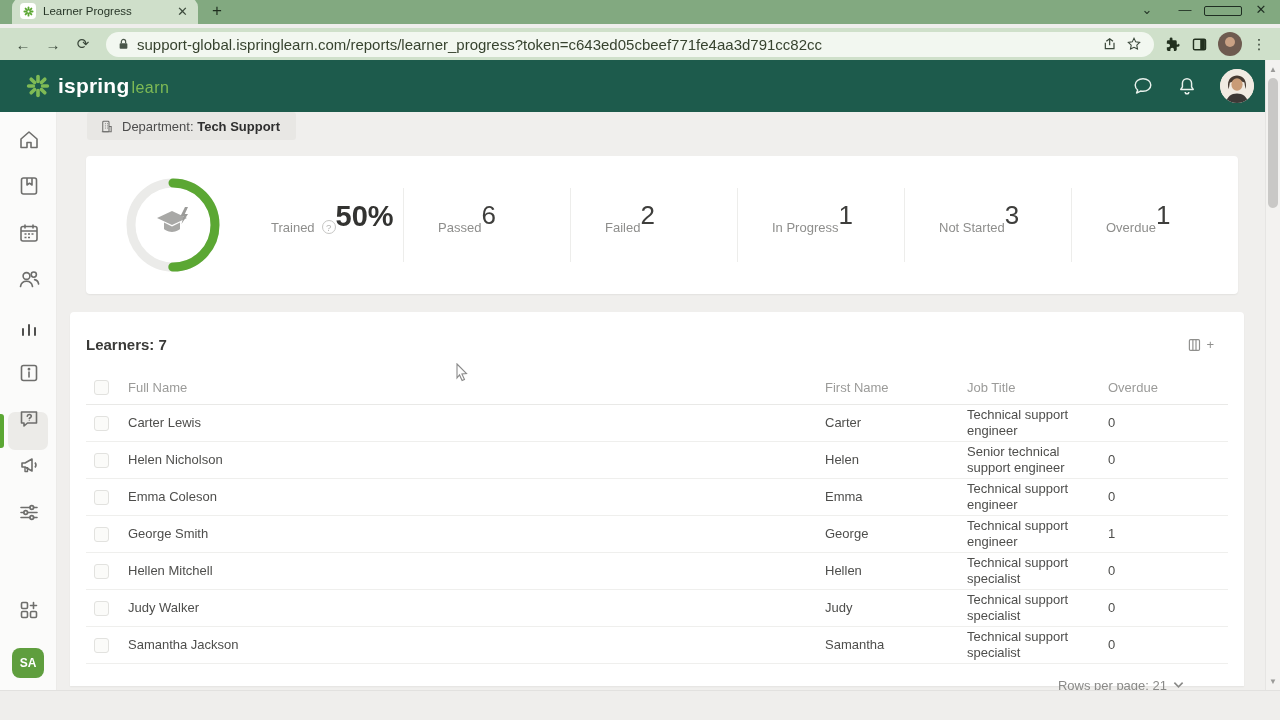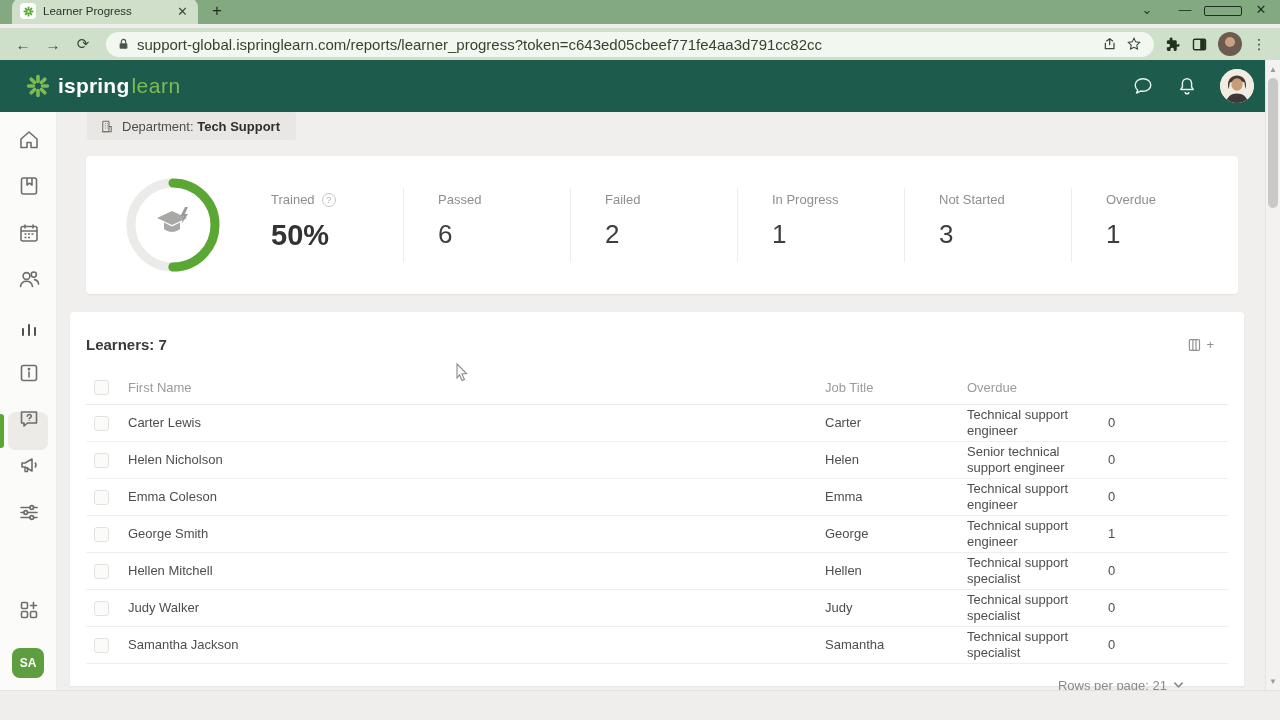--- a/index.html
+++ b/index.html
@@ -25,21 +25,21 @@
   .toolbar svg, .urlbar svg { flex:none; }
   .tb-right { display:flex; align-items:center; gap:10px; padding-right:4px; }
   .tb-avatar { width:24px; height:24px; border-radius:50%; background:#6e5b50; position:relative; overflow:hidden; }
   .tb-avatar::after { content:""; position:absolute; left:7px; top:5px; width:10px; height:10px; border-radius:50%; background:#c9a184; }
   .kebab { color:#2f3b2f; font-size:14px; letter-spacing:0; }
 
   
   .appheader { position:absolute; top:60px; left:0; width:1280px; height:52px; background:#1d5b4c; display:flex; align-items:center; padding:0 26px; }
   .brand { display:flex; align-items:center; gap:8px; }
   .brand-primary { color:#ffffff; font-size:21px; font-weight:700; letter-spacing:.2px; }
-  .brand-secondary { color:#7fbb55; font-size:21px; font-weight:400; letter-spacing:.5px; margin-left:2px; }
+  .brand-secondary { color:#7fbb55; font-size:16px; font-weight:400; letter-spacing:.5px; margin-left:2px; }
   .hdr-right { margin-left:auto; display:flex; align-items:center; gap:22px; }
   .hdr-ico { width:22px; height:22px; color:#e9f1ec; }
   .hdr-avatar { width:34px; height:34px; border-radius:50%; overflow:hidden; background:#efe9e0; }
 
   
   .page { position:absolute; top:112px; left:0; width:1280px; height:578px; background:#f0efed; }
   .letterbox { position:absolute; top:690px; left:0; width:1280px; height:30px; background:#efeeec; border-top:1px solid #e2e1df; }
 
   .sidebar { position:absolute; left:0; top:0; width:57px; height:578px; background:#fbfbfa; border-right:1px solid #ecebe9; }
   .side-item { position:absolute; left:17px; width:24px; height:24px; color:#6e6e6c; }
@@ -52,21 +52,21 @@
   
   .filterbar { position:absolute; top:0; left:0; right:0; height:28px; display:flex; align-items:center; padding-left:30px; gap:8px; }
   .chip { height:28px; background:#e8e7e4; border-radius:3px; display:flex; align-items:center; padding:0 16px 0 12px; gap:8px; font-size:13px; color:#4c4c4c; }
   .chip b { color:#2f2f2f; }
   .chip svg { color:#6f6f6d; }
 
   
   .stats-card { position:absolute; left:29px; top:44px; width:1152px; height:138px; background:#ffffff; border-radius:4px; box-shadow:0 1px 2px rgba(0,0,0,.06); display:flex; align-items:center; }
   .donut-wrap { width:96px; height:96px; margin-left:39px; flex:none; }
   .stats-row { display:flex; flex:1; margin-left:24px; height:74px; align-items:stretch; }
-  .stat { flex:1; border-left:1px solid #ededeb; padding-left:34px; display:flex; flex-direction:column; justify-content:flex-start; }
+  .stat { flex:1; border-left:1px solid #ededeb; padding-left:34px; display:flex; justify-content:flex-start; }
   .stat.first { border-left:none; padding-left:26px; }
   .stat-label { font-size:13px; color:#8e8e8c; display:flex; align-items:center; gap:7px; margin-top:4px; }
   .stat-value { font-size:26px; color:#3e3e3c; margin-top:12px; }
   .stat-value.big { font-size:29px; font-weight:700; color:#333331; }
   .help-dot { width:14px; height:14px; border:1px solid #c6c6c4; border-radius:50%; color:#b3b3b1; font-size:9.5px; display:flex; align-items:center; justify-content:center; }
 
   
   .learners-card { position:absolute; left:13px; top:200px; width:1174px; height:374px; background:#ffffff; border-radius:4px 4px 0 0; box-shadow:0 1px 2px rgba(0,0,0,.05); }
   .learners-head { display:flex; align-items:center; padding:24px 30px 18px 16px; }
   .learners-title { font-size:15px; font-weight:700; color:#3a3a38; }
@@ -310,20 +310,21 @@
             <svg width="16" height="14" viewBox="0 0 20 18" fill="none" stroke="currentColor" stroke-width="1.5">
                 <rect x="1.5" y="2" width="13" height="14" rx="1.5"></rect>
                 <path d="M6 2v14M10 2v14"></path>
               </svg>
             <span style="font-size:13px">+</span>
           </span>
         </div>
 
         <div class="grid thead">
           <span class="cb"></span>
+          <span class="th">Full Name</span>
           <span class="th">First Name</span>
           <span class="th">Job Title</span>
           <span class="th">Overdue</span>
         </div>
 
         <div class="grid trow">
           <span class="cb"></span>
           <span class="td">Carter Lewis</span>
           <span class="td">Carter</span>
           <span class="td">Technical support engineer</span>

